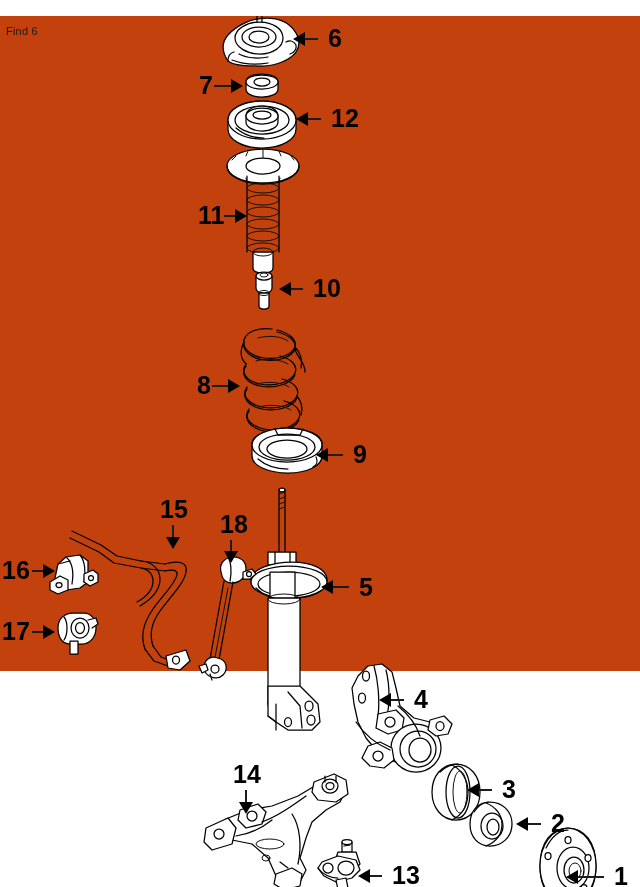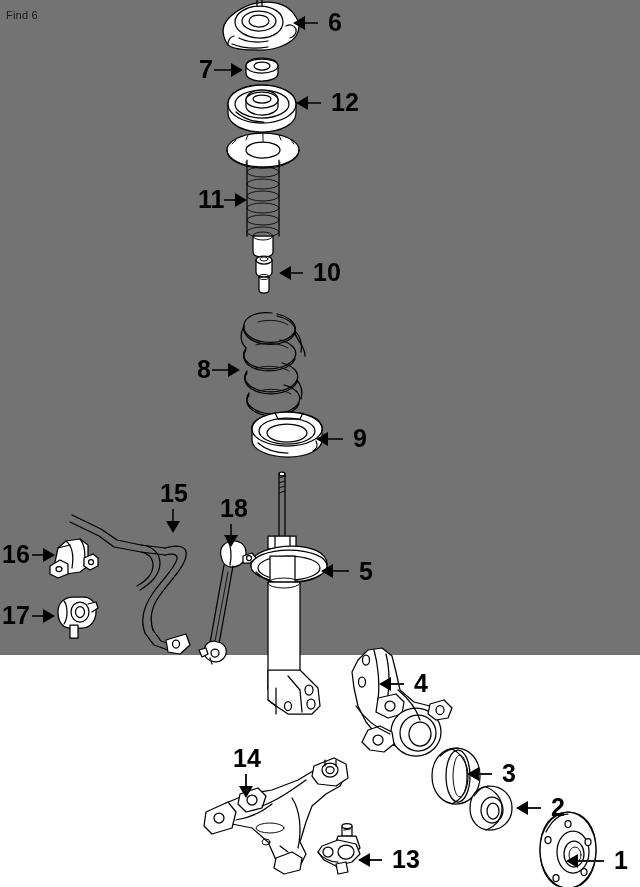--- a/index.html
+++ b/index.html
@@ -13,21 +13,22 @@
     height: 887px;
     font-family: "Liberation Sans", sans-serif;
     color: #000000;
     overflow: hidden;
     position: relative;
   }
   #diagram-root {
     position: relative;
     width: 640px;
     height: 655px;
-    background: #737373;
+    background: #c2410c;
+    margin-top: 16px;
   }
   .find-label {
     position: absolute;
     left: 6px;
     top: 9px;
     font-size: 11px;
     font-family: "Liberation Sans", sans-serif;
     color: #1a1a1a;
     letter-spacing: 0.2px;
     white-space: nowrap;

